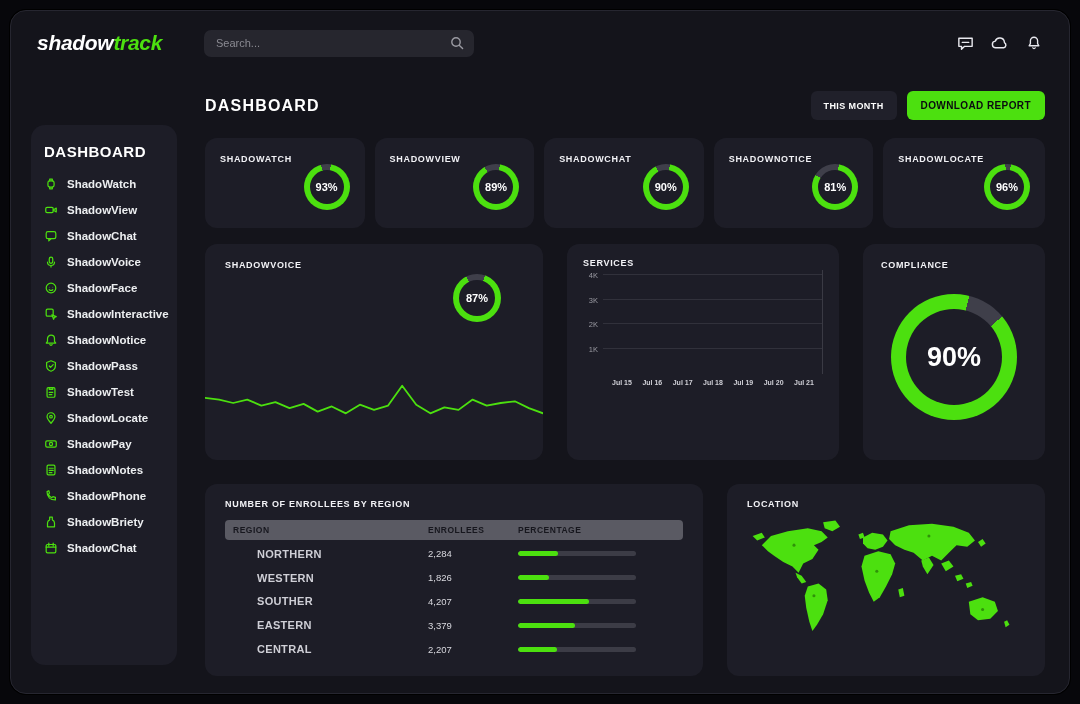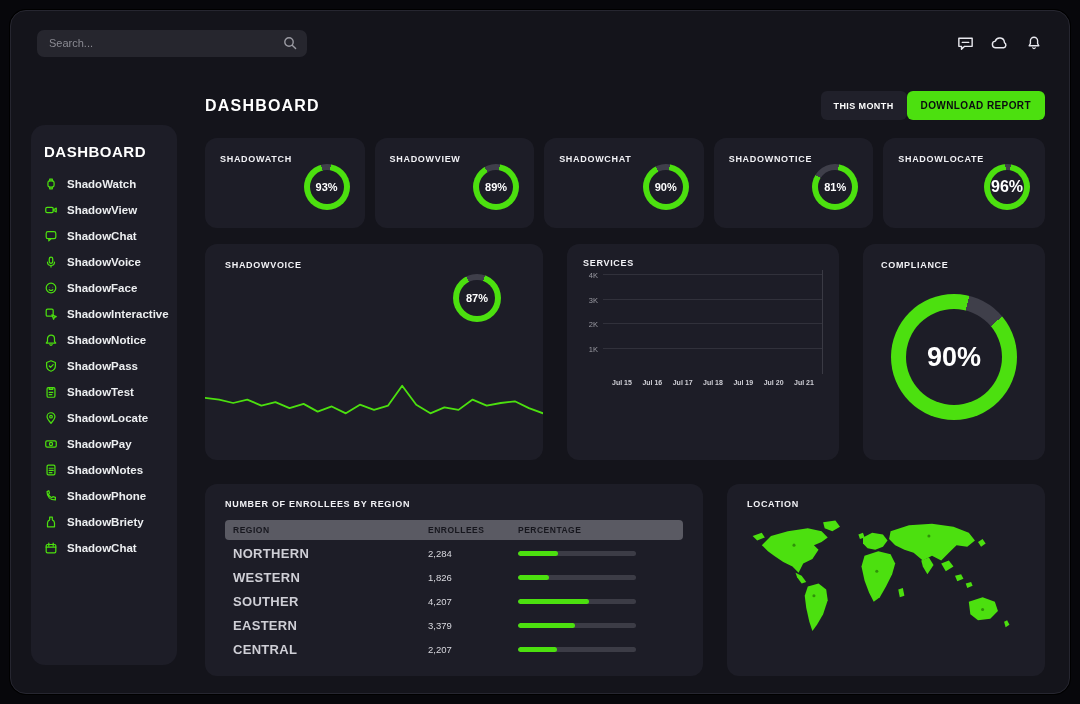--- a/index.html
+++ b/index.html
@@ -30,21 +30,21 @@
   .sidebar h2 { font-size:15px; font-weight:800; letter-spacing:.5px; color:#fff; margin-bottom:16px; }
   .side-list { display:flex; flex-direction:column; gap:11px; }
   .side-item { display:flex; align-items:center; gap:8px; cursor:pointer; }
   .s-icon { width:15px; height:15px; flex:none; display:flex; align-items:center; }
   .s-label { font-size:11.5px; font-weight:700; color:#eceef0; white-space:nowrap; }
 
   .main { flex:1; display:flex; flex-direction:column; }
   .header-row { display:flex; align-items:center; justify-content:space-between;
     margin:16px 0 18px; }
   .header-row h1 { font-size:16px; font-weight:800; letter-spacing:1.2px; color:#fff; }
-  .actions { display:flex; }
+  .actions { display:flex; gap:10px; }
   .btn { border:none; border-radius:6px; font-family:"Liberation Sans",sans-serif;
     font-weight:800; letter-spacing:.4px; cursor:pointer; }
   .btn-dark { background:#20202a; color:#fff; font-size:9px; padding:9px 13px; }
   .btn-green { background:var(--accent,#4ce00f); color:#0b0b10; font-size:10px; padding:9px 14px; }
 
   .card { background:var(--card,#1d1d27); border-radius:12px; }
   .card-title { font-size:9px; font-weight:800; letter-spacing:.7px; color:#f2f2f6;
     text-transform:uppercase; }
 
   
@@ -91,37 +91,40 @@
 
   
   .row3 { display:grid; grid-template-columns:1fr 318px; gap:24px; }
   .row3 .card { height:192px; }
   .enroll-card { padding:15px 20px; display:flex; flex-direction:column; }
   .t-grid { display:grid; grid-template-columns:195px 90px 1fr; align-items:center; }
   .t-head { background:#5a5a63; border-radius:4px; height:20px; margin-top:11px;
     padding:0 8px; color:#17171e; font-size:8.5px; font-weight:800; letter-spacing:.5px; }
   .t-rows { display:flex; flex-direction:column; flex:1; justify-content:space-around; padding-top:2px; }
   .t-row { height:22px; padding:0 8px; }
-  .t-region { font-size:13px; font-weight:700; color:#cfcfd6; letter-spacing:.3px; }
+  .t-region { font-size:11px; font-weight:700; color:#cfcfd6; letter-spacing:.3px;margin-left:24px; }
   .t-val { font-size:9.5px; color:#d8d8de; }
   .pbar { width:118px; height:5px; background:#3c3c46; border-radius:3px; overflow:hidden; }
   .pbar .fill { height:100%; background:var(--accent,#4ce00f); border-radius:3px; }
 
   .loc-card { padding:15px 20px; display:flex; flex-direction:column; }
   .map-wrap { flex:1; display:flex; align-items:center; }
   .map-wrap svg { width:100%; height:138px; }
   .map-land { fill:var(--accent,#4ce00f); }
   .map-dark { fill:#2f9309; }
 </style>
 </head>
 <body>
 
 <div class="window">
 
   <div class="topbar">
+    <div class="logo">
+      <span class="p1">shadow</span><span class="p2">track</span>
+    </div>
     <div class="search">
       <input type="text" placeholder="Search..." style="">
       <span class="mag">
         <svg width="16" height="16" viewBox="0 0 16 16">
             <circle cx="7" cy="7" r="4.2" stroke="#9a9aa2" fill="none" stroke-width="1.4"></circle>
             <path d="M10.2,10.2 L13.6,13.6" stroke="#9a9aa2" stroke-width="1.4" stroke-linecap="round"></path>
           </svg>
       </span>
     </div>
     <div class="top-icons" id="top-icons">
@@ -324,21 +327,21 @@
             <h3 class="card-title">SHADOWNOTICE</h3>
             <div class="donut" style="width:46px;height:46px;background:conic-gradient(from 10deg,#4ce00f 291.6deg,#3f3f4a 0)">
               <div class="hole" style="inset:6px;background:#1d1d27"></div>
               <span class="dval" style="font-size:11px">81%</span>
             </div>
           </div>
           <div class="card gauge-card">
             <h3 class="card-title">SHADOWLOCATE</h3>
             <div class="donut" style="width:46px;height:46px;background:conic-gradient(from 10deg,#4ce00f 345.6deg,#3f3f4a 0)">
               <div class="hole" style="inset:6px;background:#1d1d27"></div>
-              <span class="dval" style="font-size:16px">96%</span>
+              <span class="dval" style="font-size:11px">96%</span>
             </div>
           </div>
         </div>
 
       <div class="row2">
 
         <div class="card voice-card">
           <h3 class="card-title">SHADOWVOICE</h3>
           <div class="voice-mid" id="voice-donut">
               <div class="donut" style="width:48px;height:48px;background:conic-gradient(from 20deg,#4ce00f 313.2deg,#3f3f4a 0)">

